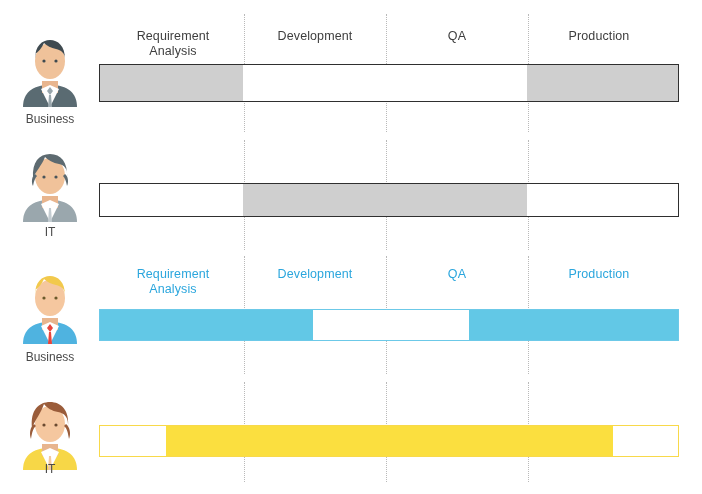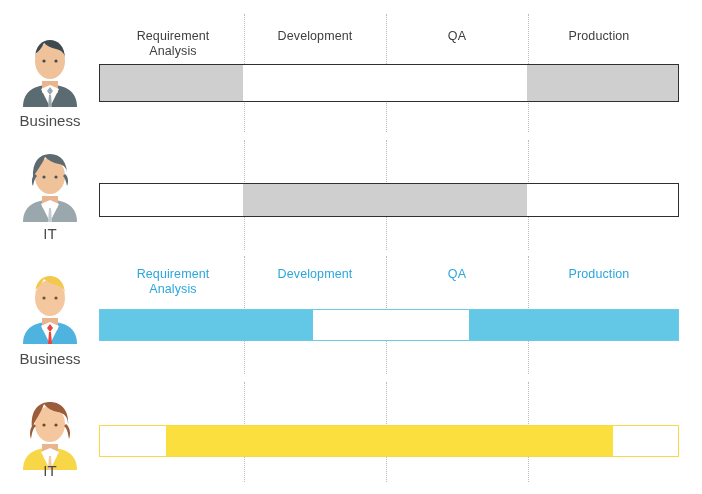--- a/index.html
+++ b/index.html
@@ -30,21 +30,21 @@
   .phase-label.grey{color:#3e3e3e;}
   .phase-label.blue{color:#2ba6dd;}
 
   
   .avatar{position:absolute;width:60px;height:62px;}
   .avatar svg{display:block;}
   .avatar-caption{
     position:absolute;
     width:90px;
     text-align:center;
-    font-size:15px;
+    font-size:12px;
     color:#4a4a4a;
   }
 
   
   .track{
     position:absolute;
     box-sizing:border-box;
     background:#ffffff;
   }
   .track.grey{border:1.6px solid #2f2f2f;}

